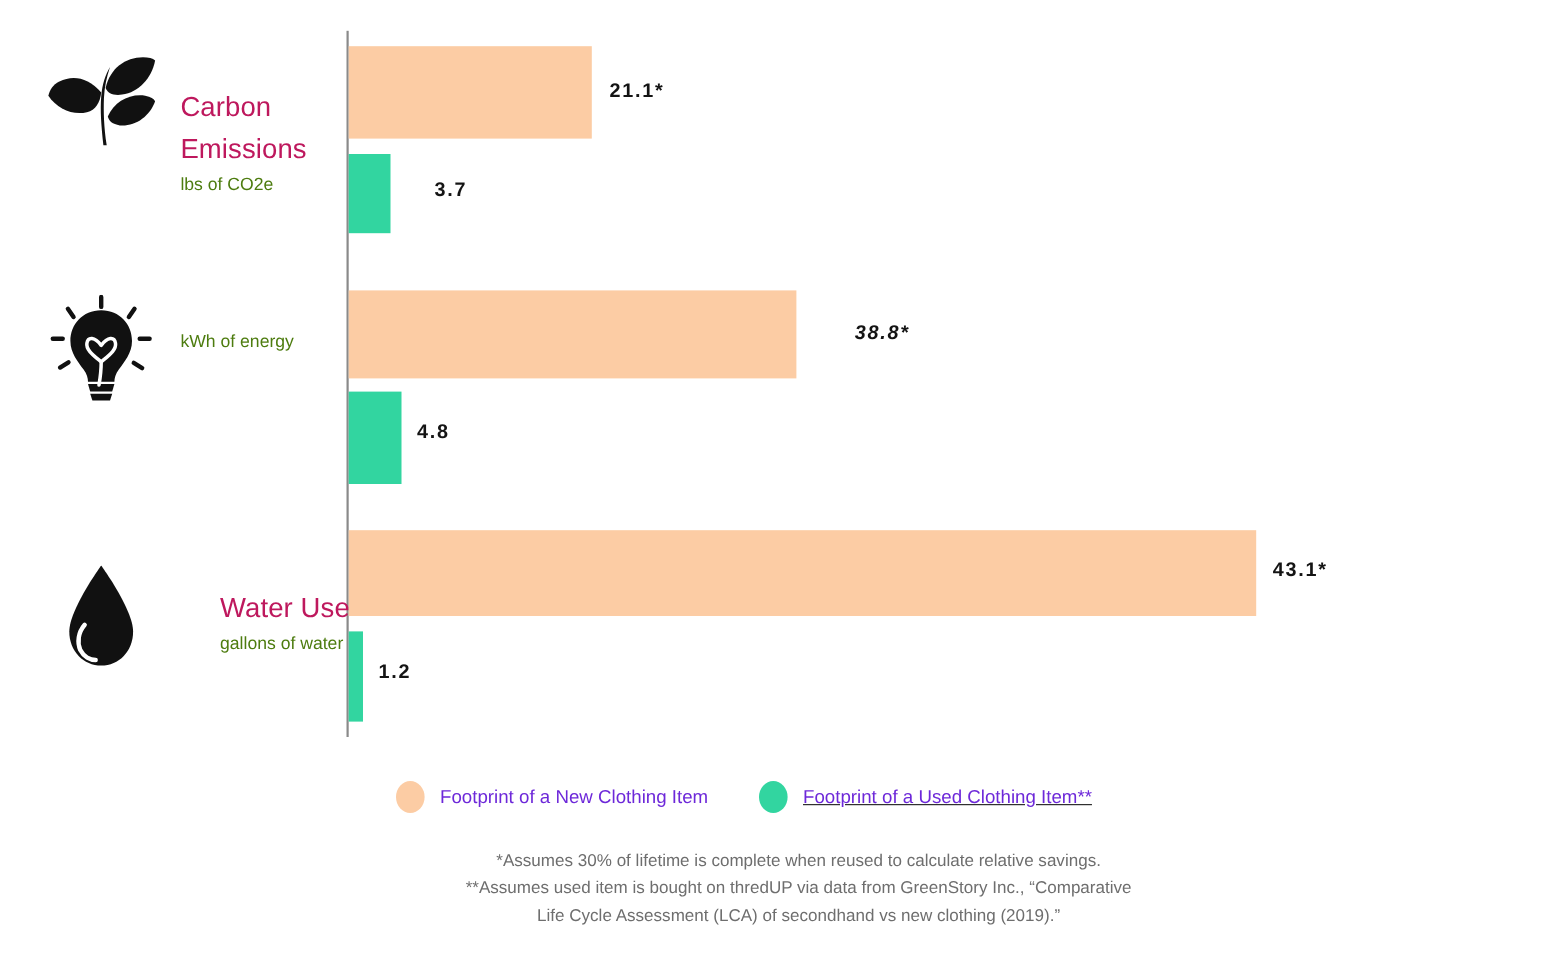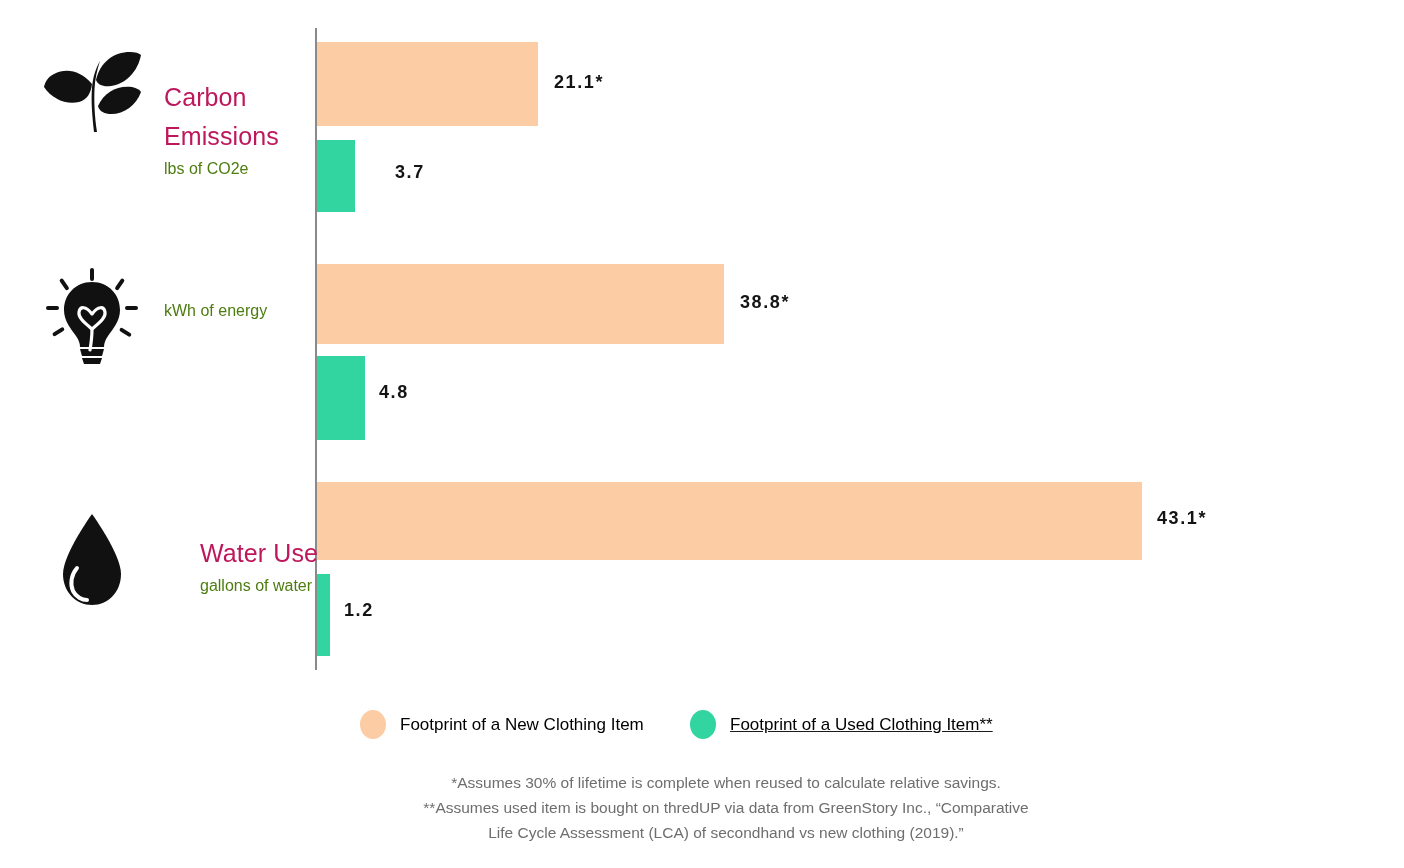--- a/index.html
+++ b/index.html
@@ -110,21 +110,21 @@
   }
   .legend-dot {
     width: 26px;
     height: 29px;
     border-radius: 50%;
     flex: 0 0 auto;
   }
   .legend-label {
     font-size: 17px;
     font-weight: 400;
-    color: #000000;
+    color: #6d28d9;
     white-space: nowrap;
   }
 
   
   #footnotes {
     position: absolute;
     left: 0;
     top: 770px;
     width: 1404px;
     text-align: center;
@@ -195,21 +195,21 @@
           <path d="M50 61 C50 70 49 76 48 82"></path>
         </g>
       </svg>
     </div>
 
     <div class="label-cell" style="top:50px;">
       <div class="cat-unit">kWh of energy</div>
     </div>
 
     <div class="bar bar-new" style="top:16px;width:407px;height:80px;"></div>
-    <div class="bar-value" style="left:740px;top:44px;">38.8*</div>
+    <div class="bar-value" style="left:777px;top:44px;font-style:italic;">38.8*</div>
 
     <div class="bar bar-used" style="top:108px;width:48px;height:84px;"></div>
     <div class="bar-value" style="left:379px;top:134px;">4.8</div>
   </div>
 
   <div class="group" id="group-water">
 
     <div class="icon-cell" style="top:42px;height:100px;">
       <svg width="78" height="96" viewBox="0 0 78 96" aria-hidden="true">
         <path d="M39 2 C39 2 10 42 10 62 C10 80 23 93 39 93 C55 93 68 80 68 62 C68 42 39 2 39 2 Z" fill="#111111"></path>

